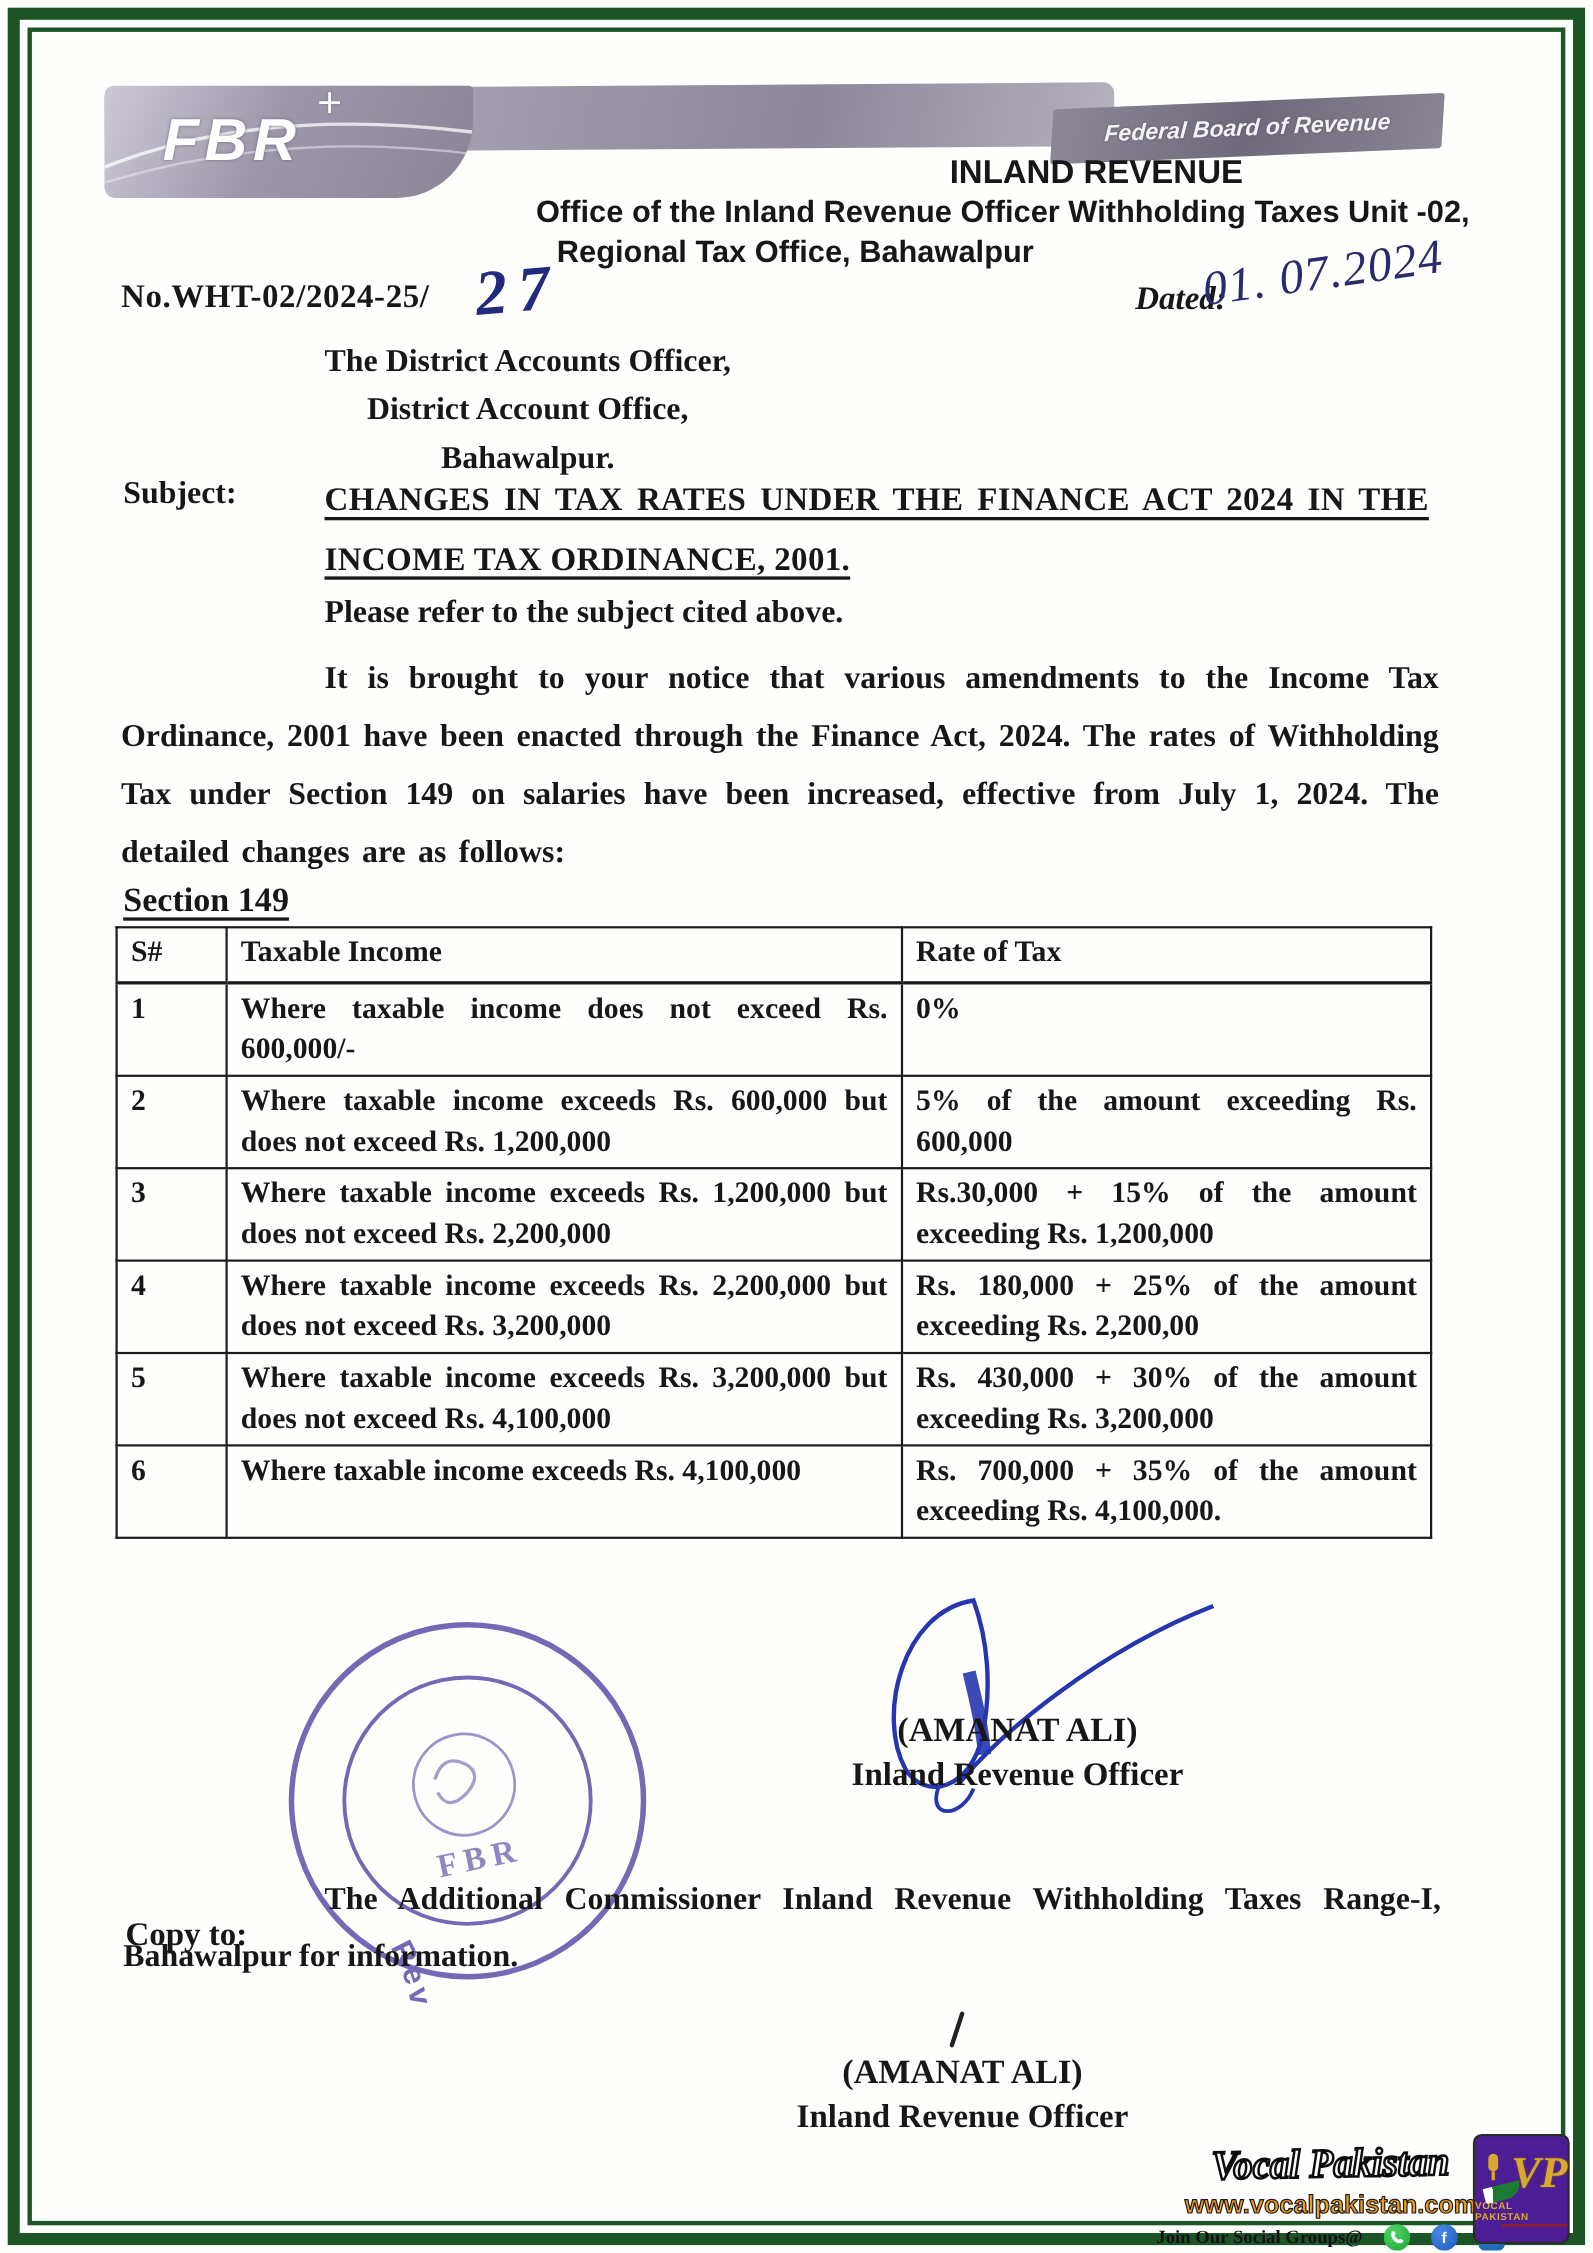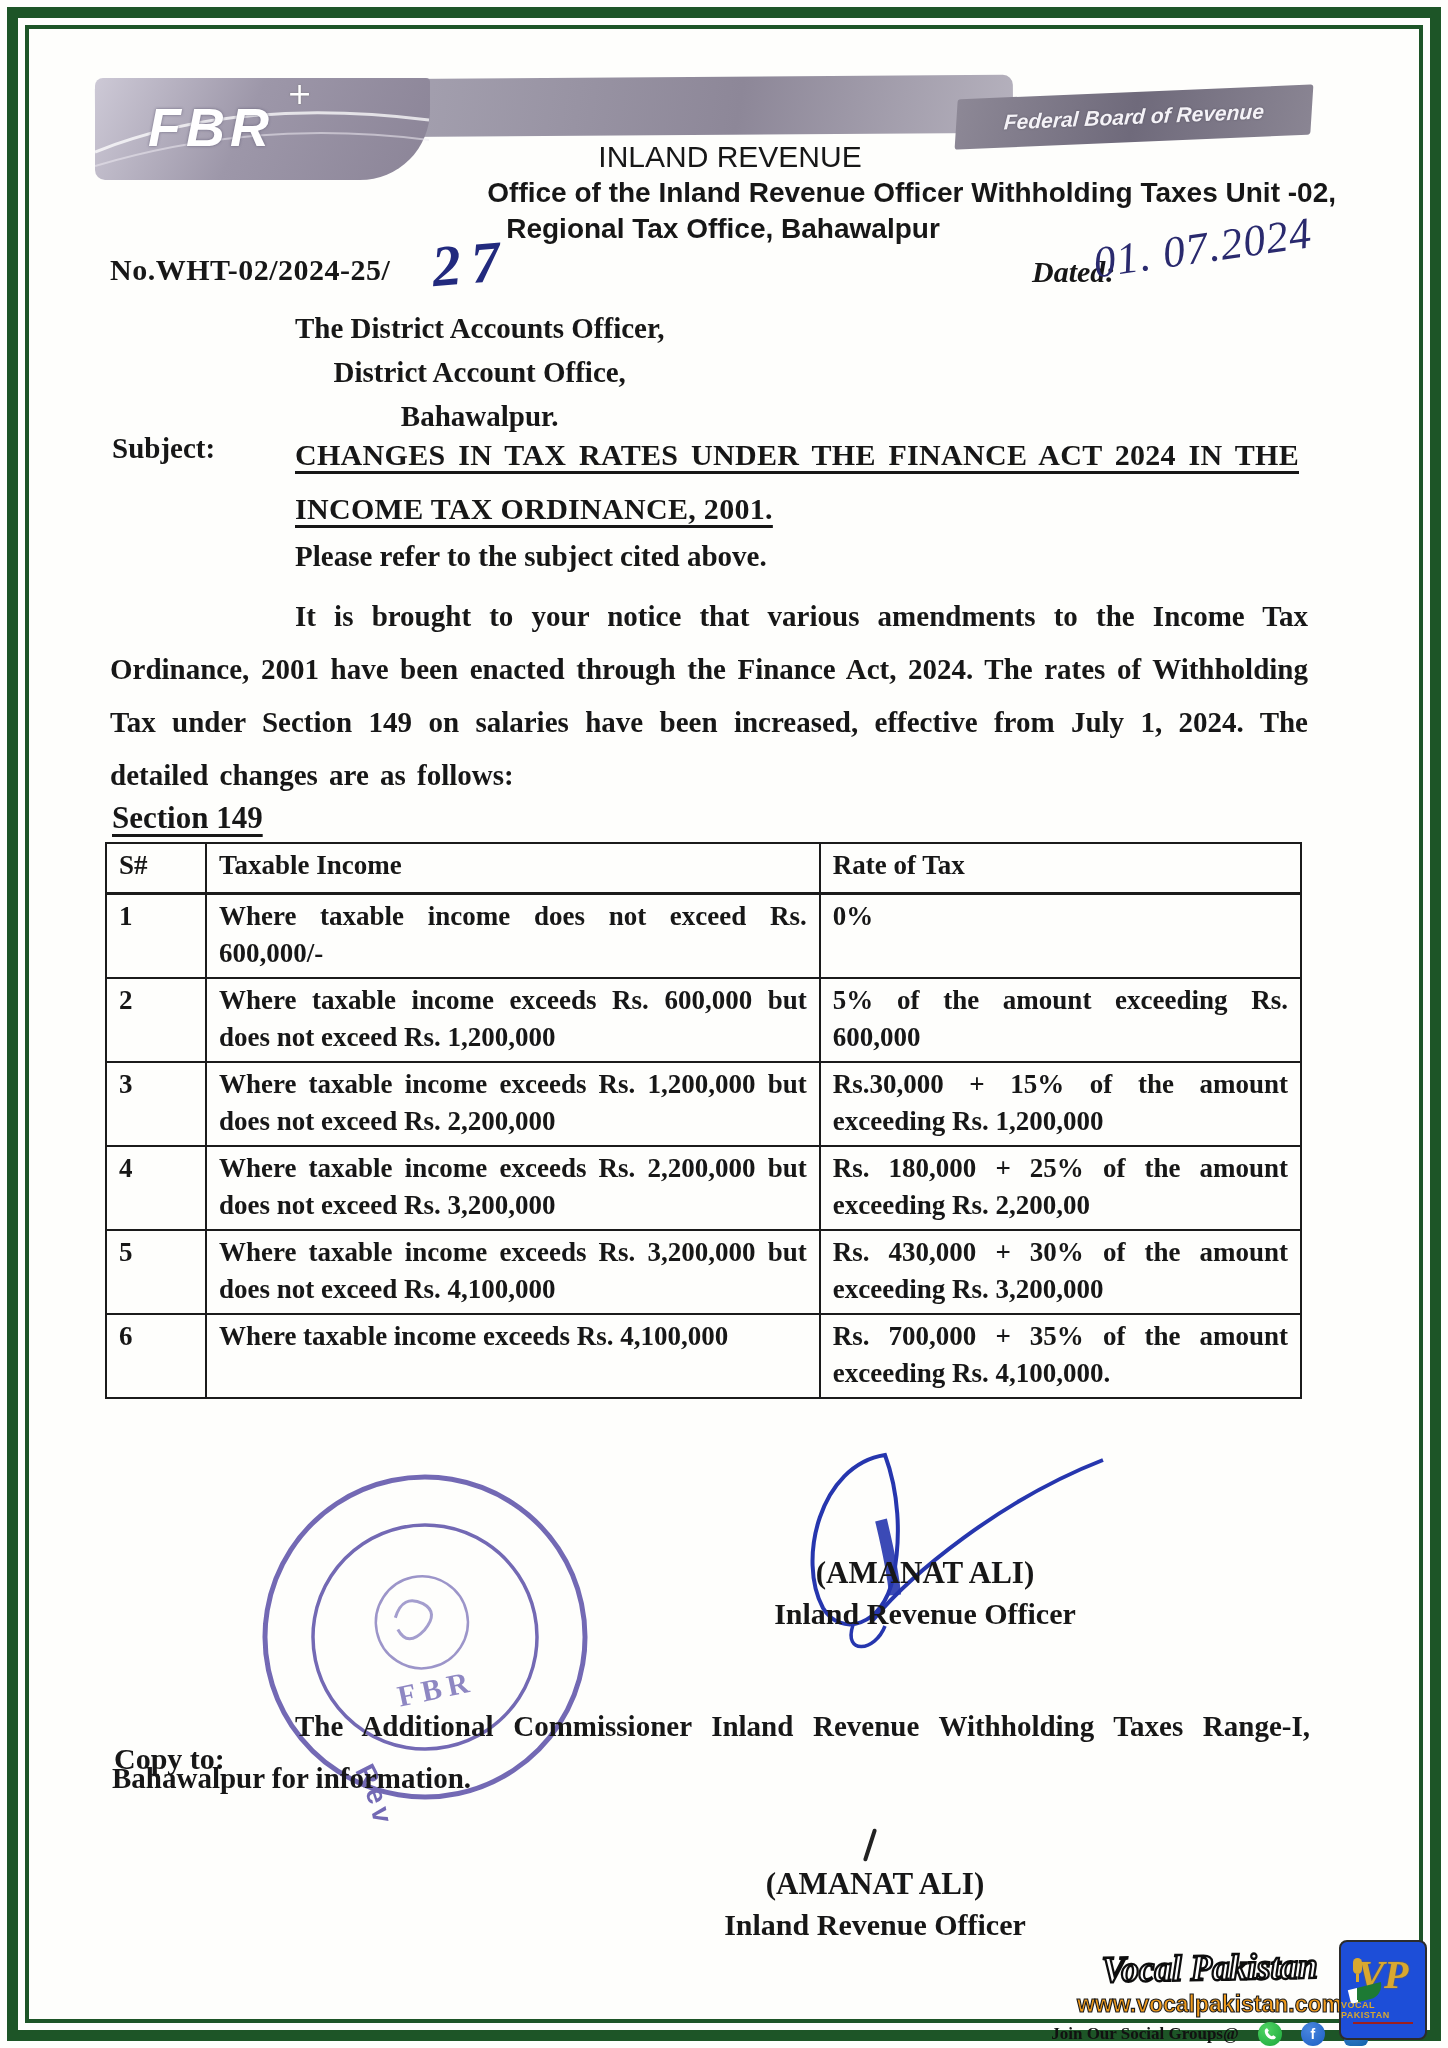--- a/index.html
+++ b/index.html
@@ -27,22 +27,22 @@
     text-shadow:0 0 3px rgba(90,85,110,.8);}
   .fbr-star{left:287px;top:76px;z-index:4;color:#ffffff;font-size:30px;font-weight:400;
     font-family:"DejaVu Sans",sans-serif;text-shadow:0 0 2px #777;}
   .banner-right{left:956px;top:92px;width:356px;height:50px;z-index:3;
     background:linear-gradient(100deg,#8d8896 0%,#6f6a7b 50%,#8a8593 100%);
     transform:rotate(-2.4deg) skewX(-6deg);border-radius:3px;
     display:flex;align-items:center;justify-content:center;}
   .banner-right span{color:#f4f2f7;font-family:"Liberation Sans","DejaVu Sans",sans-serif;
     font-weight:700;font-style:italic;font-size:21px;white-space:nowrap;
     text-shadow:0 0 2px #55505f;}
-  .hdr-title{left:330px;top:140px;width:800px;text-align:center;z-index:4;
-    font-family:"Liberation Sans","DejaVu Sans",sans-serif;font-weight:400;font-size:30px;}
+  .hdr-title{left:330px;top:140px;width:800px;text-align:right;z-index:4;
+    font-family:"Liberation Sans","DejaVu Sans",sans-serif;font-weight:700;font-size:30px;}
   .hdr-office{left:110px;top:177px;width:1226px;text-align:right;z-index:4;
     font-family:"Liberation Sans","DejaVu Sans",sans-serif;font-weight:700;font-size:28px;}
   .hdr-office2{left:110px;top:213px;width:1226px;text-align:center;z-index:4;
     font-family:"Liberation Sans","DejaVu Sans",sans-serif;font-weight:700;font-size:28px;}
 
   
   .ref-no{left:110px;top:253px;font-size:30px;font-weight:700;letter-spacing:.5px;}
   .ref-hand{left:432px;top:230px;font-size:58px;font-style:italic;font-weight:600;
     color:#222a7e;transform:rotate(-5deg);letter-spacing:10px;}
   .date-label{left:1032px;top:255px;font-size:30px;font-weight:700;font-style:italic;}
@@ -105,23 +105,23 @@
     -webkit-text-stroke:1.1px #1a1a1a;margin-top:2px;}
   .wm-social{display:flex;align-items:center;gap:19px;margin-top:4px;}
   .wm-social-label{font-size:17px;font-weight:800;color:#111;white-space:nowrap;
     font-family:"Liberation Serif","DejaVu Serif",serif;}
   .icn{width:24px;height:24px;border-radius:50%;display:flex;align-items:center;
     justify-content:center;color:#fff;font-family:"Liberation Sans",sans-serif;
     font-weight:700;font-size:14px;}
   .icn.wa{background:radial-gradient(circle at 35% 30%,#4fd463,#1ca73a);}
   .icn.fb{background:radial-gradient(circle at 35% 30%,#4a86e0,#1b5fc2);}
   .icn.li{background:radial-gradient(circle at 35% 30%,#3b7fd1,#1163a8);border-radius:6px;}
-  .wm-logo{width:86px;height:96px;background:#1d4ed8;border-radius:8px;
+  .wm-logo{width:86px;height:96px;background:#4c1d95;border-radius:8px;
     border:2px solid #2c2c2c;margin-left:2px;margin-top:-6px;position:relative;
-    display:flex;flex-direction:column;align-items:center;justify-content:center;}
+    display:flex;flex-direction:column;align-items:flex-end;justify-content:center;}
   .wm-vp{color:#d9a82f;font-size:40px;font-weight:800;font-style:italic;
     font-family:"Liberation Serif","DejaVu Serif",serif;line-height:38px;
     text-shadow:0 0 2px #8a6a10;}
   .wm-flag{position:absolute;left:8px;top:44px;width:34px;height:14px;
     border-radius:0 0 20px 4px;
     background:linear-gradient(100deg,#ffffff 25%,#1d7a34 25%);transform:rotate(-14deg);}
   .wm-mic{position:absolute;left:12px;top:16px;width:9px;height:16px;background:#d9a82f;
     border-radius:5px;}
   .wm-mic:after{content:"";position:absolute;left:3px;top:16px;width:3px;height:8px;background:#d9a82f;}
   .wm-caption{color:#d9a82f;font-size:9px;font-weight:700;letter-spacing:.5px;

